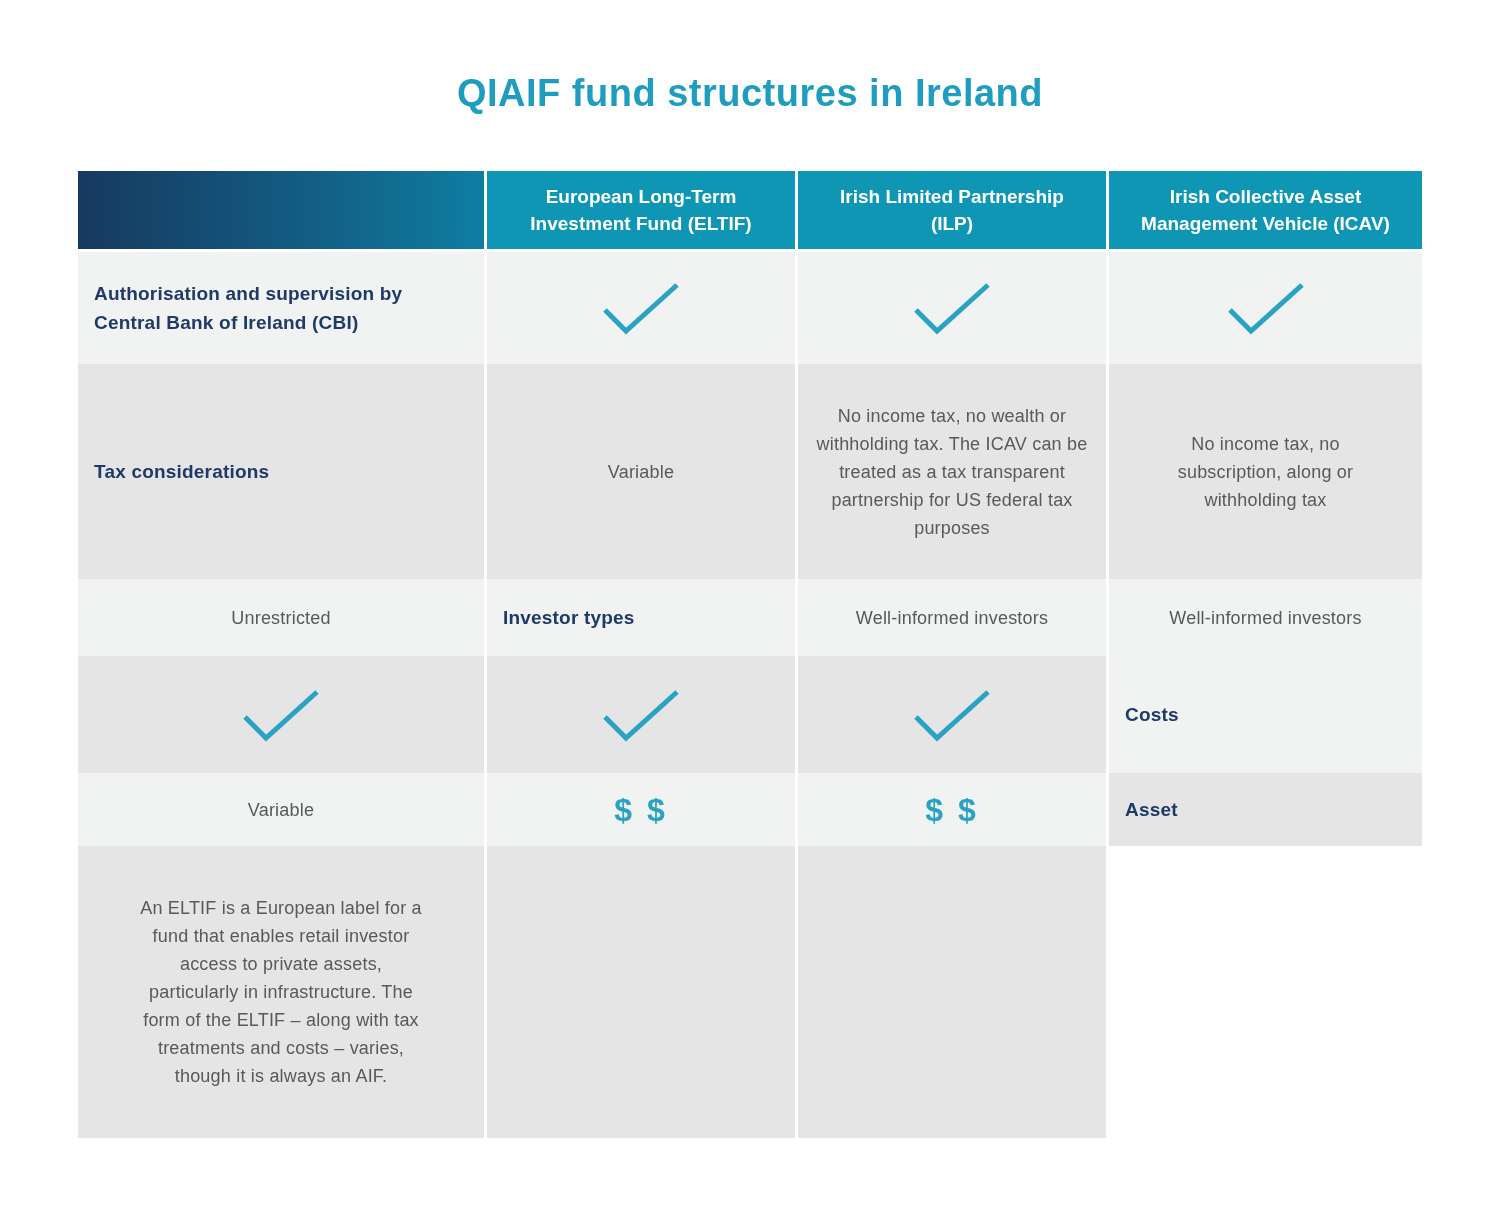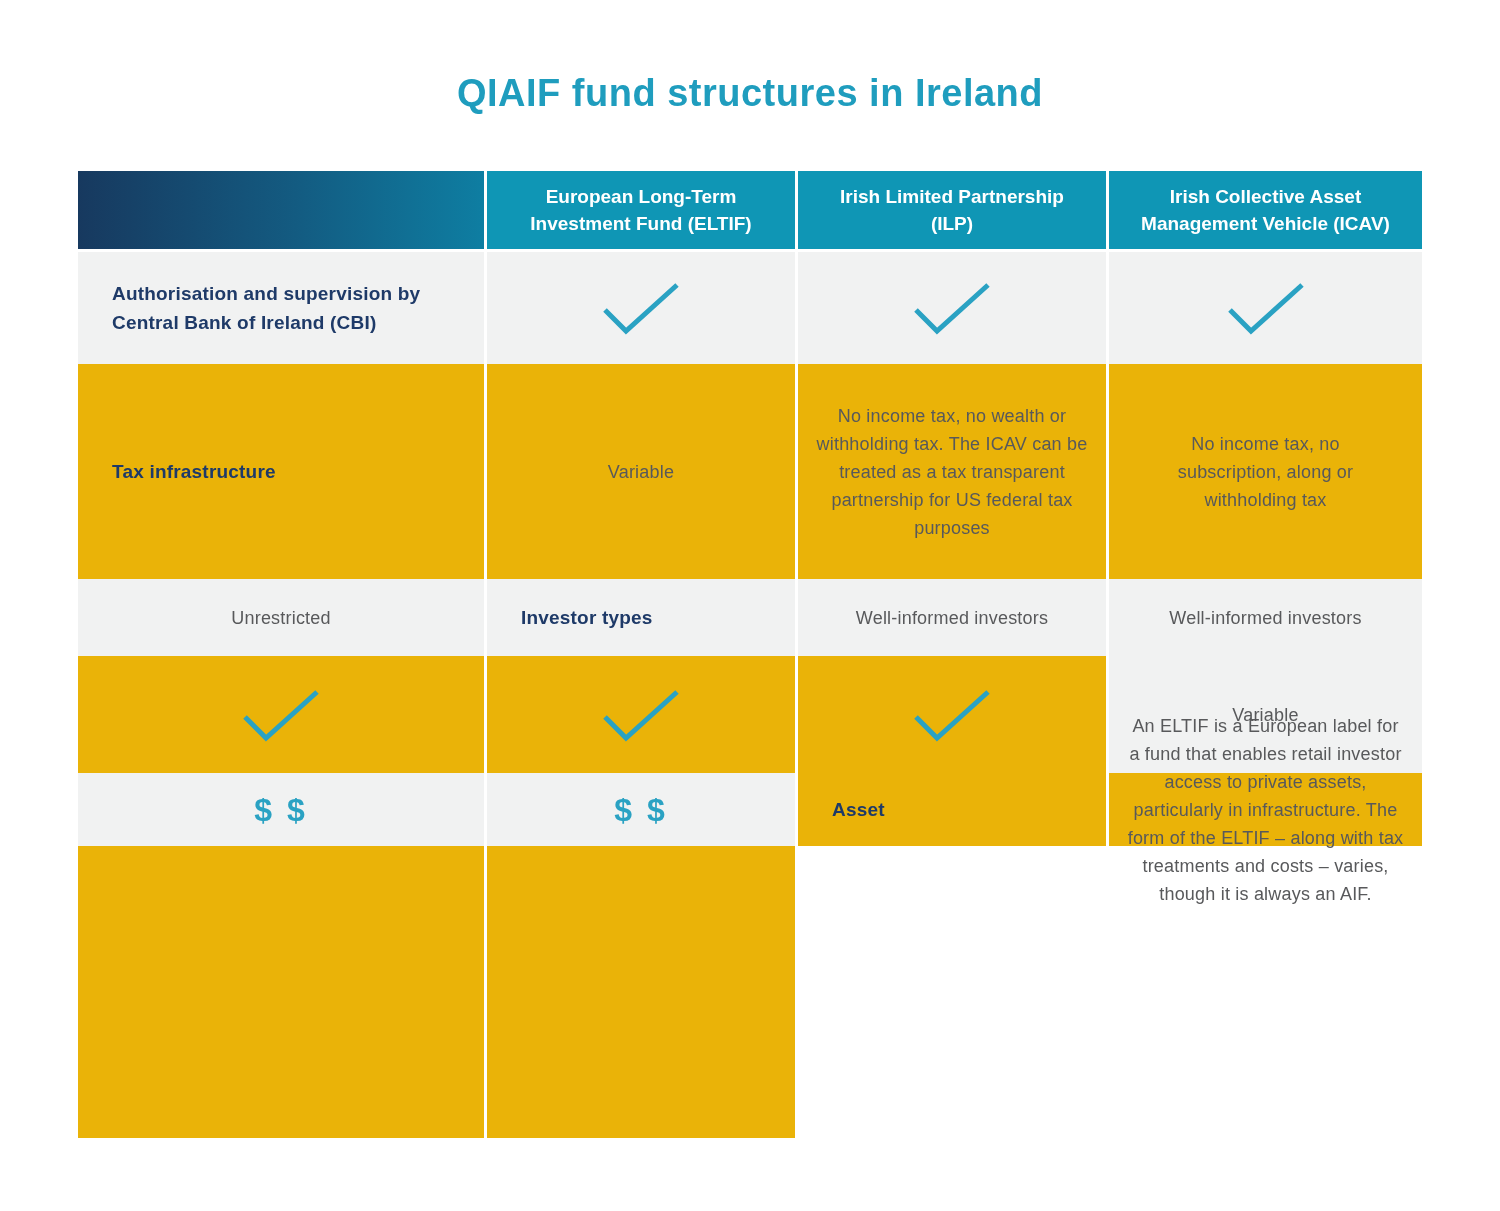--- a/index.html
+++ b/index.html
@@ -56,29 +56,29 @@
     align-items: center;
     justify-content: center;
     text-align: center;
     color: #58595b;
     font-size: 18px;
     line-height: 28px;
     letter-spacing: 0.2px;
     padding: 10px 16px;
   }
   .row-light { background: #f1f2f2; }
-  .row-dark  { background: #eab308; }
+  .row-dark  { background: #e5e5e5; }
   .label-cell {
     justify-content: flex-start;
     text-align: left;
     color: #1e3a68;
     font-weight: 700;
     font-size: 19px;
     line-height: 29px;
-    padding-left: 34px;
+    padding-left: 16px;
     padding-right: 40px;
   }
   .check-icon svg { display: block; }
   .dollar {
     color: #2aa2c3;
     font-size: 32px;
     font-weight: 700;
     letter-spacing: 3px;
   }
   .cell-text { max-width: 272px; }
@@ -117,21 +117,21 @@
         </span>
       </div>
       <div class="cell row-light">
         <span class="check-icon">
           <svg width="84" height="56" viewBox="0 0 84 56">
               <polyline points="6,30 27,51 78,5" fill="none" stroke="#2aa2c3" stroke-width="5"></polyline>
             </svg>
         </span>
       </div>
 
-      <div class="cell label-cell row-dark">Tax infrastructure</div>
+      <div class="cell label-cell row-dark">Tax considerations</div>
       <div class="cell row-dark">
         <span class="cell-text">Variable</span>
       </div>
       <div class="cell row-dark">
         <span class="cell-text">No income tax, no wealth or withholding tax. The ICAV can be treated as a tax transparent partnership for US federal tax purposes</span>
       </div>
       <div class="cell row-dark">
         <span class="cell-text" style="max-width:210px">No income tax, no subscription, along or withholding tax</span>
       </div>
 
@@ -161,20 +161,21 @@
         </span>
       </div>
       <div class="cell row-dark">
         <span class="check-icon">
           <svg width="84" height="56" viewBox="0 0 84 56">
               <polyline points="6,30 27,51 78,5" fill="none" stroke="#2aa2c3" stroke-width="5"></polyline>
             </svg>
         </span>
       </div>
 
+      <div class="cell label-cell row-light">Costs</div>
       <div class="cell row-light">
         <span class="cell-text">Variable</span>
       </div>
       <div class="cell row-light">
         <span class="dollar">$ $</span>
       </div>
       <div class="cell row-light">
         <span class="dollar">$ $</span>
       </div>
 

